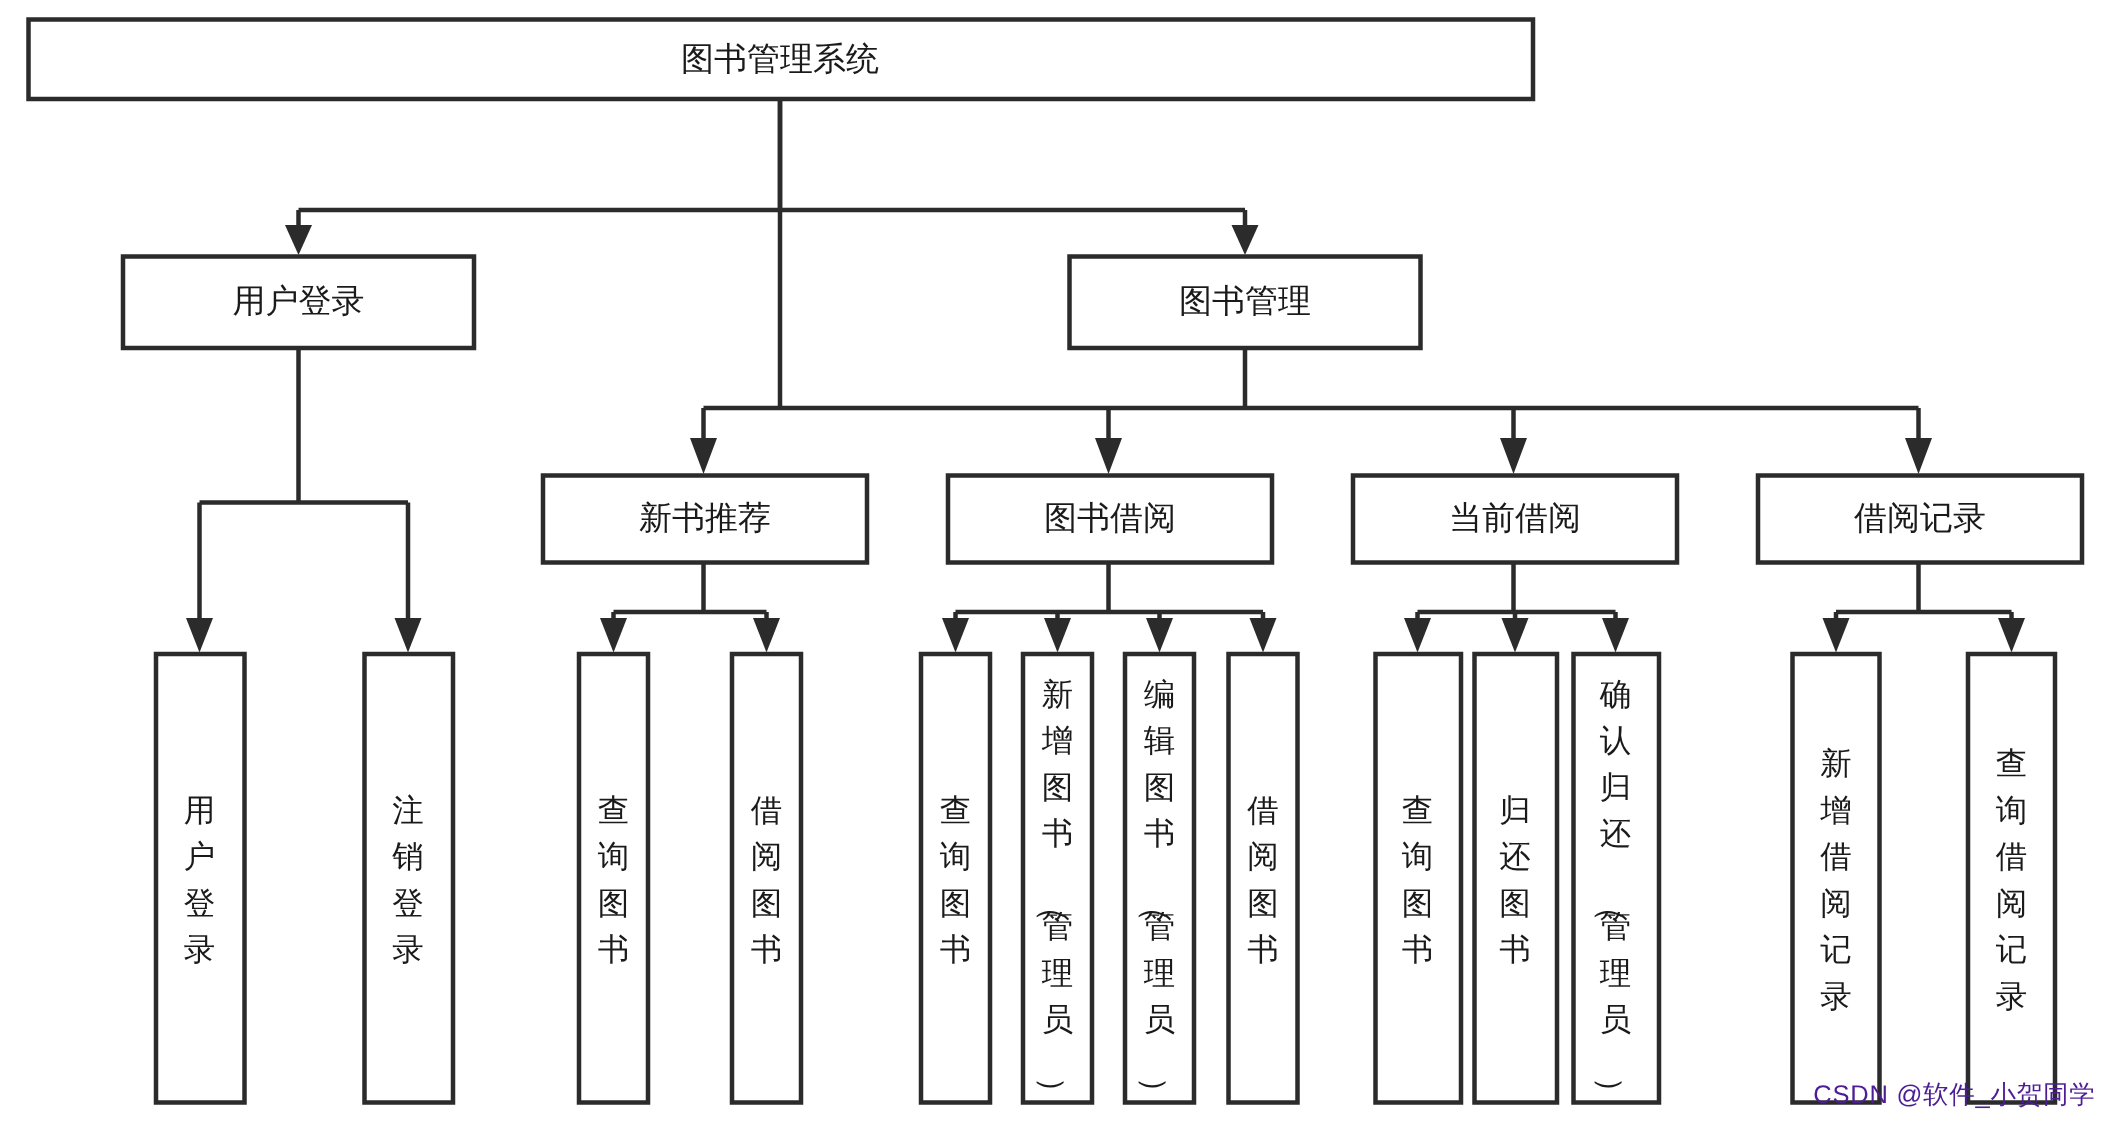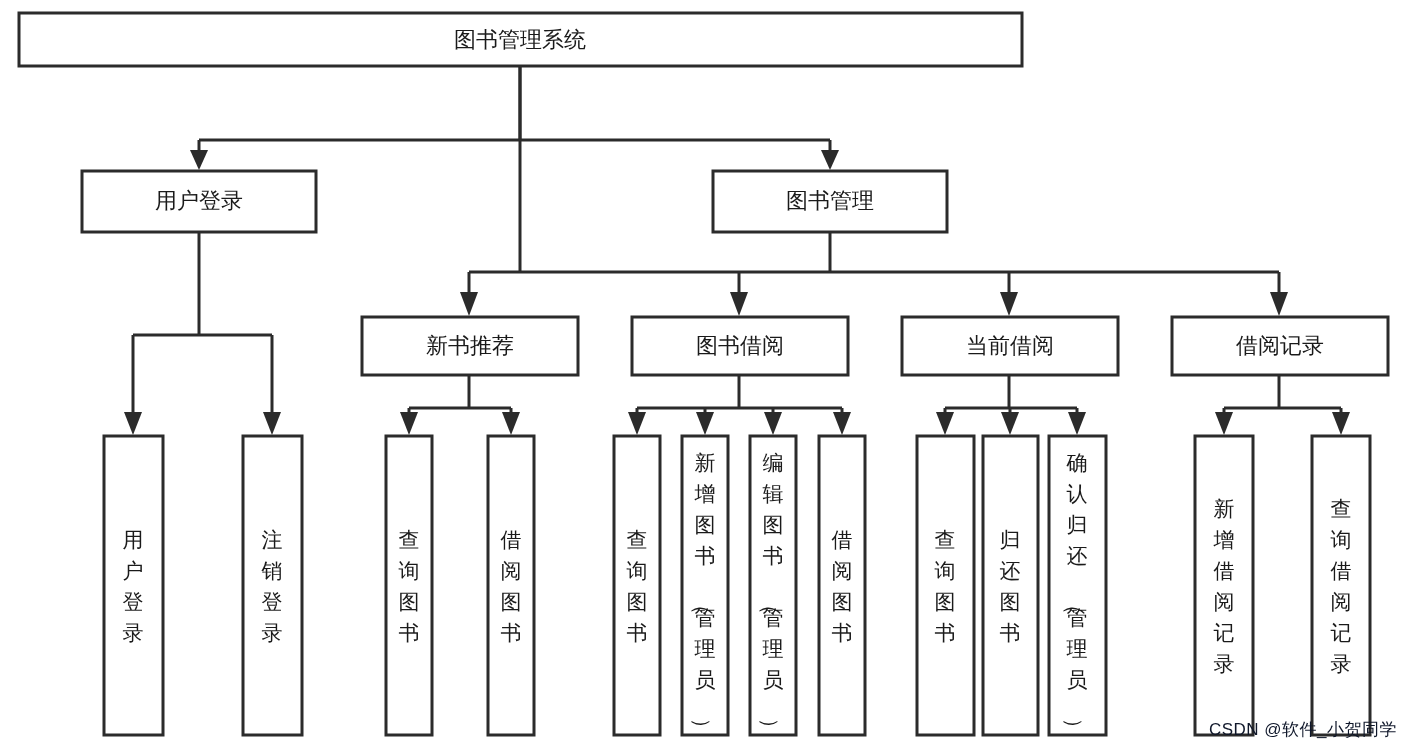--- a/index.html
+++ b/index.html
@@ -56,21 +56,21 @@
     font-size: 21px;
     fill: #1a1a1a;
     text-anchor: middle;
   }
   .watermark {
     position: absolute;
     right: 8px;
     bottom: 6px;
     font-family: "Liberation Sans", "DejaVu Sans", sans-serif;
     font-size: 17px;
-    color: #0f172a;
+    color: #4c1d95;
     white-space: nowrap;
     letter-spacing: 0.5px;
     user-select: none;
   }
 </style>
 </head>
 <body>
 
 <div id="diagram-root">
 

